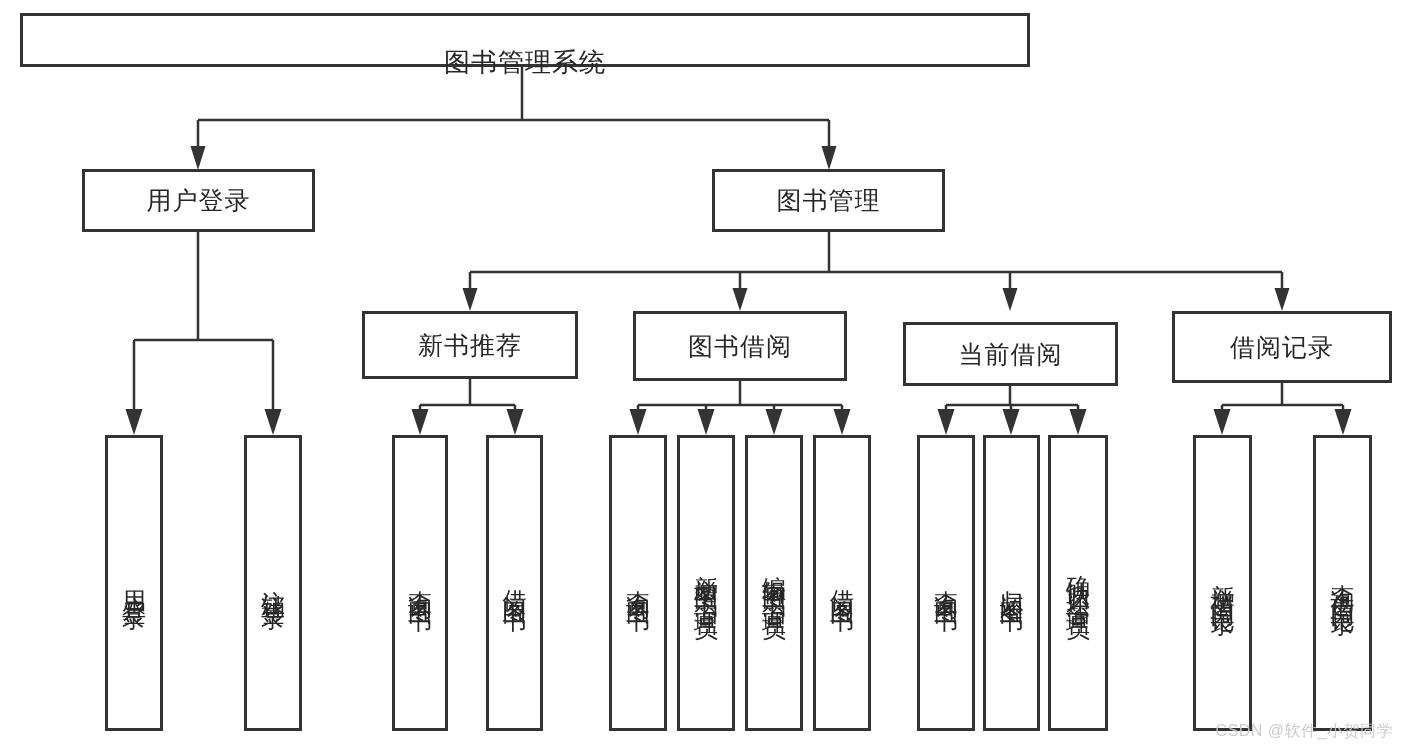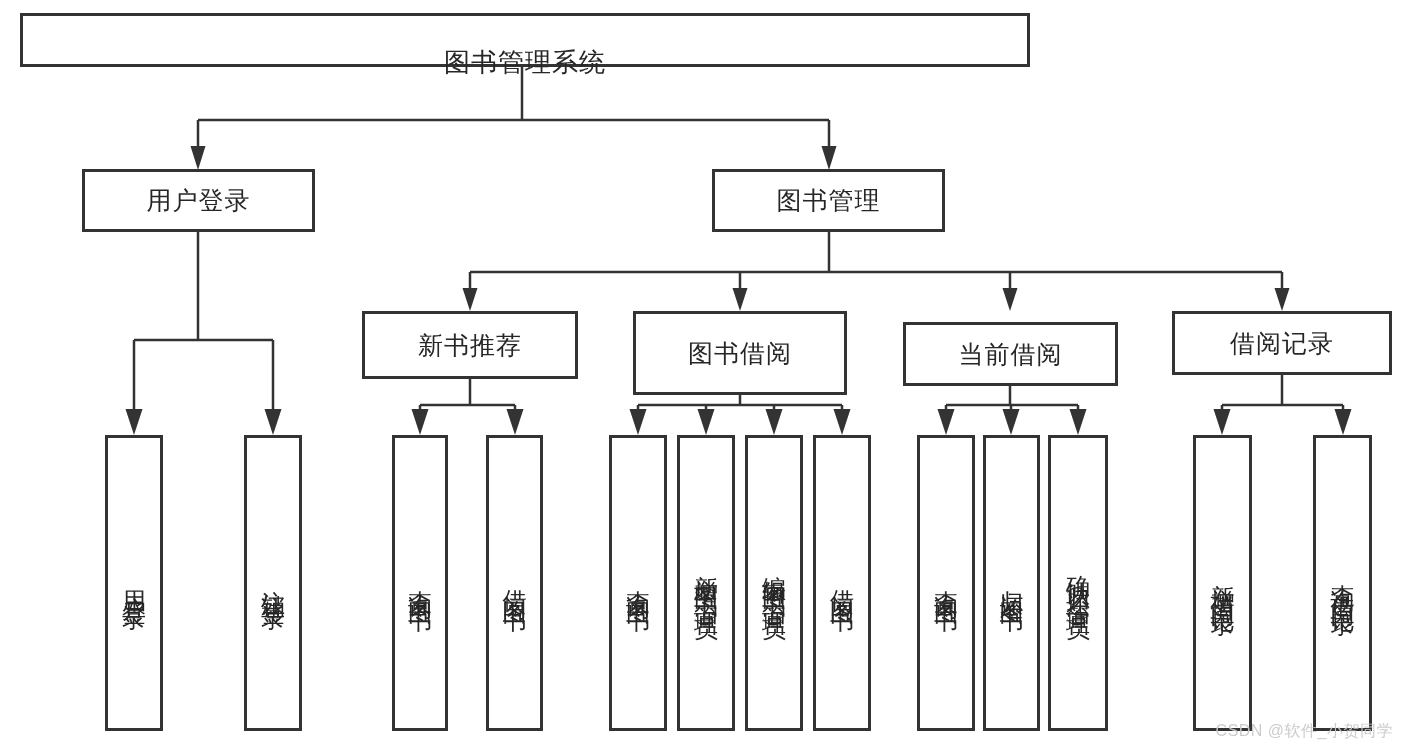--- a/index.html
+++ b/index.html
@@ -131,27 +131,27 @@
   <div class="box" style="left:82px; top:169px; width:233px; height:63px;">
     <span class="h-label">用户登录</span>
   </div>
   <div class="box" style="left:712px; top:169px; width:233px; height:63px;">
     <span class="h-label">图书管理</span>
   </div>
 
   <div class="box" style="left:362px; top:311px; width:216px; height:68px;">
     <span class="h-label">新书推荐</span>
   </div>
-  <div class="box" style="left:633px; top:311px; width:214px; height:84px;">
+  <div class="box" style="left:633px; top:311px; width:214px; height:70px;">
     <span class="h-label">图书借阅</span>
   </div>
   <div class="box" style="left:903px; top:322px; width:215px; height:64px;">
     <span class="h-label">当前借阅</span>
   </div>
-  <div class="box" style="left:1172px; top:311px; width:220px; height:64px;">
+  <div class="box" style="left:1172px; top:311px; width:220px; height:72px;">
     <span class="h-label">借阅记录</span>
   </div>
 
   <div class="box" style="left:105px; top:435px; width:58px; height:296px;">
     <span class="v-label">用户登录</span>
   </div>
   <div class="box" style="left:244px; top:435px; width:58px; height:296px;">
     <span class="v-label">注销登录</span>
   </div>
 

